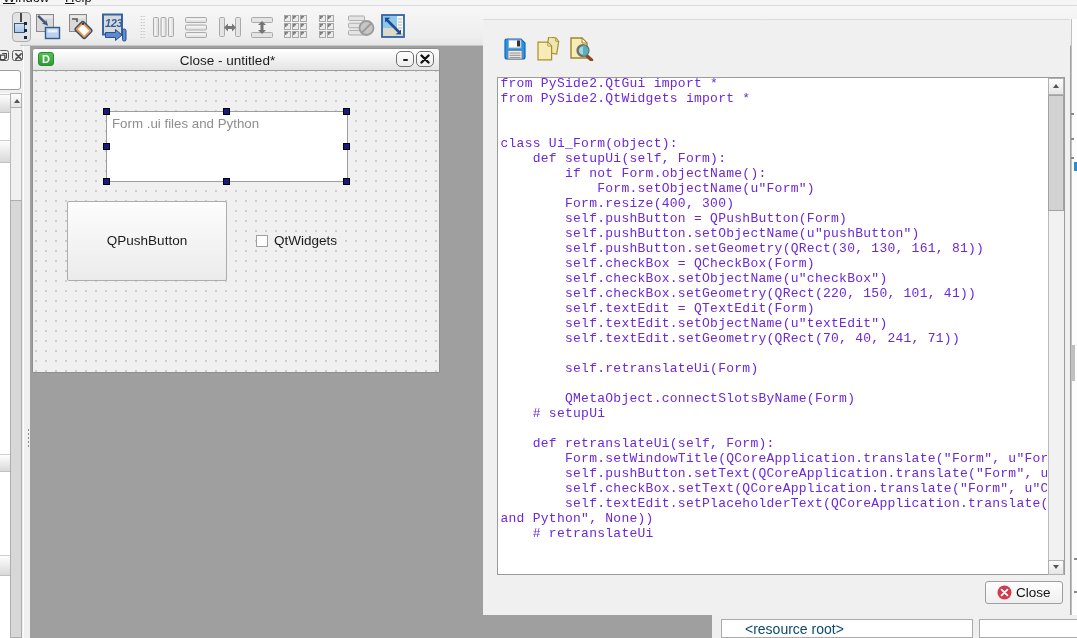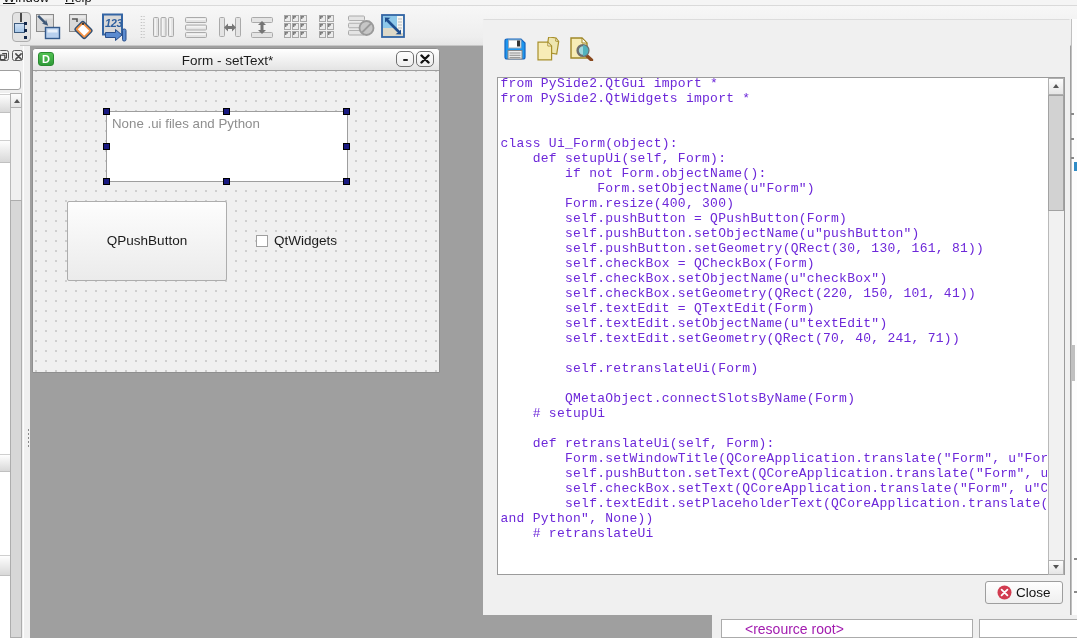--- a/index.html
+++ b/index.html
@@ -196,32 +196,32 @@
 <div class="abs" style="left:13.5px;top:99px;width:0;height:0;border-left:3px solid transparent;border-right:3px solid transparent;border-bottom:4px solid #555;"></div>
 <div class="abs" style="left:10px;top:200px;width:12px;height:438px;background:#d7d7d7;border:1px solid #adadad;"></div>
 
 <div class="abs" style="left:23px;top:46px;width:7px;height:592px;background:#f0f0f0;border-left:1px solid #fdfdfd;"></div>
 <div class="abs" id="splitdots" style="left:27px;top:428px;width:3px;height:20px;background-image:radial-gradient(circle,#8a8a8a 0.9px,transparent 1.1px);background-size:3px 4px;background-position:0 0;"></div>
 
 <div class="abs" id="formwin" style="left:32px;top:48px;width:408px;height:325px;background:#f0f0f0;border:1px solid #8f8f8f;border-radius:4px 4px 0 0;">
 
   <div class="abs" style="left:0;top:0;width:406px;height:22px;background:linear-gradient(#ffffff,#e4e4e4);border-bottom:1px solid #9f9f9f;border-radius:3px 3px 0 0;"></div>
   <div class="abs" style="left:5px;top:3px;width:16px;height:14px;background:linear-gradient(#52c152,#2f9b38);border-radius:3px;border:1px solid #2a8a30;color:#fff;font-size:11px;font-weight:bold;text-align:center;line-height:12px;">D</div>
-  <div class="abs" style="left:116px;top:3.5px;width:157px;height:15px;font-size:13.5px;color:#1c1c1c;text-align:center;">Form - setText*</div>
+  <div class="abs" style="left:116px;top:3.5px;width:157px;height:15px;font-size:13.5px;color:#1c1c1c;text-align:center;">Close - untitled*</div>
   <div class="abs" style="left:363px;top:2px;width:18px;height:16px;border:1px solid #707070;border-radius:5px;background:linear-gradient(#fdfdfd,#ededed);"></div>
   <div class="abs" style="left:370px;top:9.5px;width:5px;height:2px;background:#222;border-radius:1px;"></div>
   <div class="abs" style="left:383px;top:2px;width:18px;height:16px;border:1px solid #707070;border-radius:5px;background:linear-gradient(#fdfdfd,#ededed);"></div>
   <svg class="abs" style="left:387px;top:5px;" width="10" height="10" viewBox="0 0 10 10">
       <path d="M1.5 1.5 L8.5 8.5 M8.5 1.5 L1.5 8.5" stroke="#111" stroke-width="2.4" stroke-linecap="round"></path>
     </svg>
 
   <div class="abs" style="left:0;top:22px;width:406px;height:302px;background-image:radial-gradient(circle, #a9a9a9 0.55px, transparent 0.85px);background-size:10px 10px;background-position:-2px -5px;"></div>
 
   <div class="abs" style="left:73px;top:62px;width:242px;height:71px;background:#fff;border:1px solid #9e9e9e;"></div>
-  <div class="abs" style="left:79px;top:66.5px;font-size:13.3px;color:#8e8e8e;">None .ui files and Python</div>
+  <div class="abs" style="left:79px;top:66.5px;font-size:13.3px;color:#8e8e8e;">Form .ui files and Python</div>
 
   <div class="abs" style="left:34px;top:152px;width:160px;height:80px;background:linear-gradient(#fdfdfd,#ebebeb);border:1px solid #adadad;border-radius:2px;"></div>
   <div class="abs" style="left:34px;top:184px;width:160px;height:16px;font-size:13.5px;color:#1b1b1b;text-align:center;">QPushButton</div>
 
   <div class="abs" style="left:223px;top:186px;width:12px;height:12px;background:#fff;border:1px solid #9f9f9f;"></div>
   <div class="abs" style="left:241px;top:184px;font-size:13.5px;color:#1b1b1b;">QtWidgets</div>
 
   <div class="abs" id="handles">
     <div class="abs" style="left:70px;top:59px;width:7px;height:7px;background:#191980;border:1px solid #000;"></div>
     <div class="abs" style="left:190px;top:59px;width:7px;height:7px;background:#191980;border:1px solid #000;"></div>
@@ -319,14 +319,14 @@
 <div class="abs" style="left:1071px;top:113px;width:3px;height:2px;background:#8a8a8a;"></div>
 <div class="abs" style="left:1071px;top:138px;width:3px;height:2px;background:#8a8a8a;"></div>
 <div class="abs" style="left:1071px;top:157px;width:3px;height:2px;background:#8a8a8a;"></div>
 <div class="abs" style="left:1074px;top:162px;width:3px;height:9px;background:#308cc6;"></div>
 <div class="abs" style="left:1072px;top:345px;width:3px;height:36px;background:#c0c0c0;"></div>
 <div class="abs" style="left:1074px;top:558px;width:3px;height:2px;background:#8a8a8a;"></div>
 <div class="abs" style="left:1074px;top:591px;width:3px;height:2px;background:#8a8a8a;"></div>
 
 <div class="abs" style="left:712px;top:615px;width:365px;height:23px;background:#efefef;"></div>
 <div class="abs" style="left:721px;top:619px;width:252px;height:19px;background:#fff;border:1px solid #ababab;"></div>
-<div class="abs" style="left:745px;top:621px;font-size:14px;color:#a21caf;">&lt;resource root&gt;</div>
+<div class="abs" style="left:745px;top:621px;font-size:14px;color:#0c4a6e;">&lt;resource root&gt;</div>
 <div class="abs" style="left:979px;top:619px;width:98px;height:19px;background:#fff;border:1px solid #ababab;border-right:none;"></div>
 
 </body></html>

